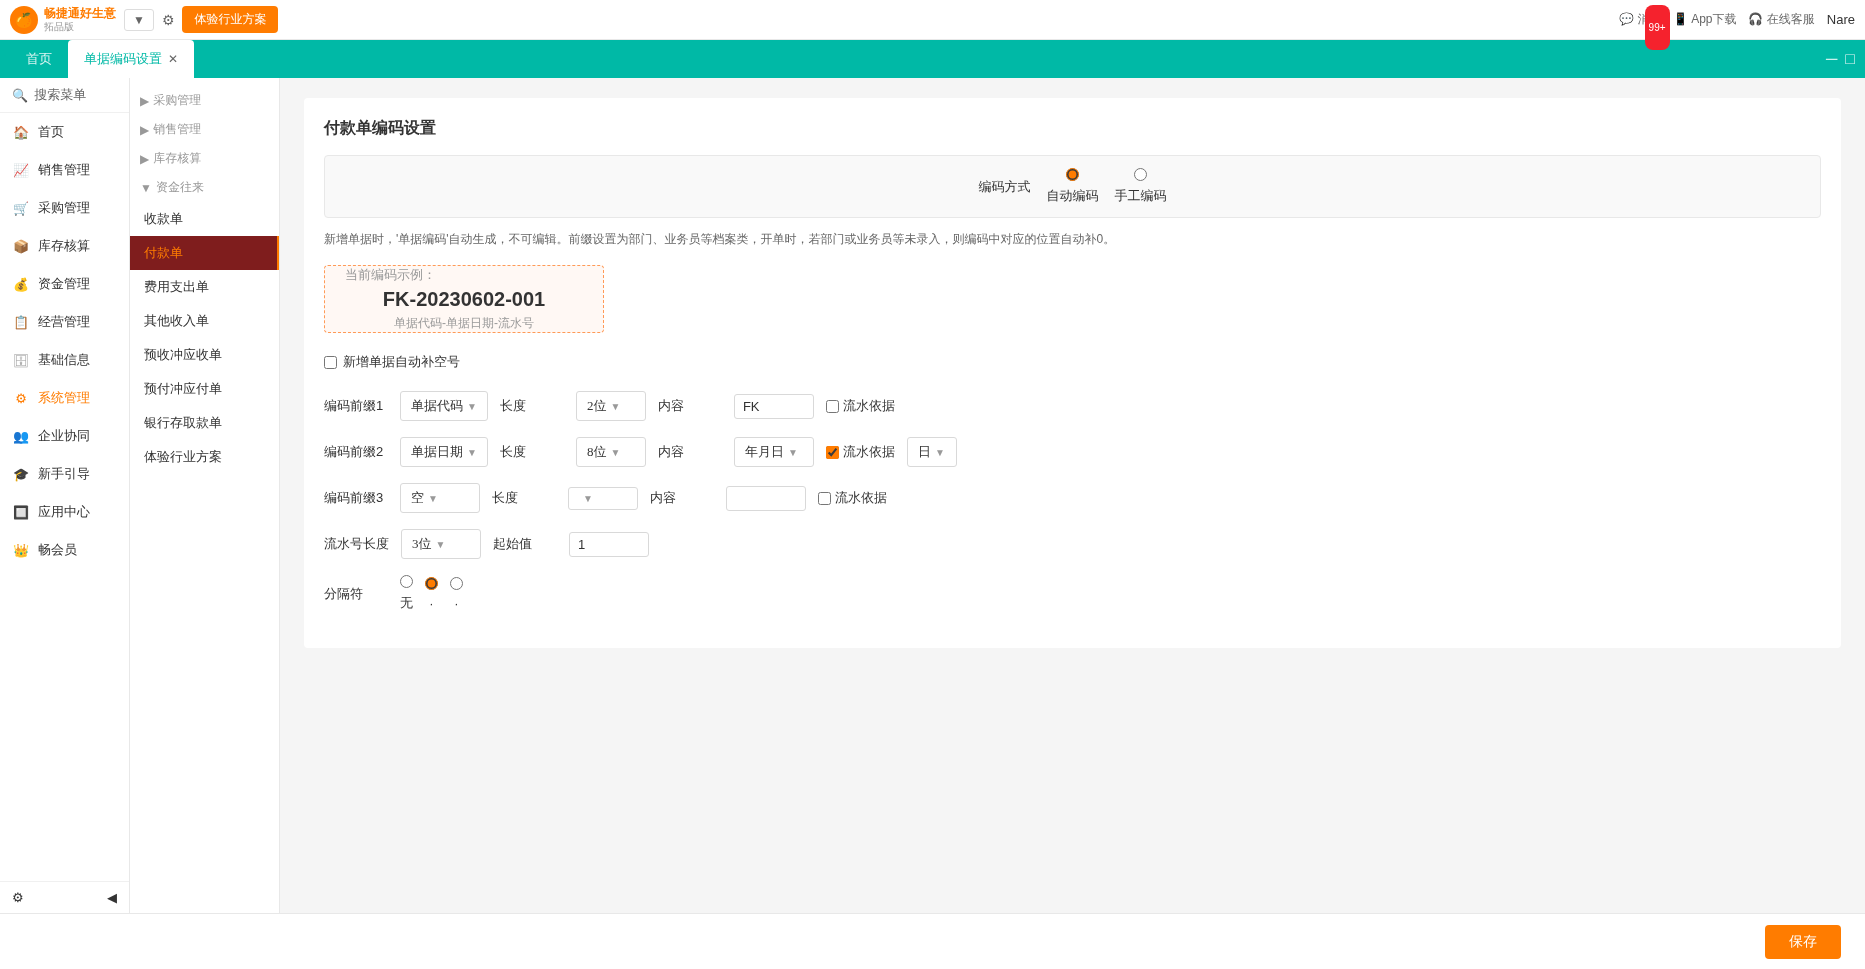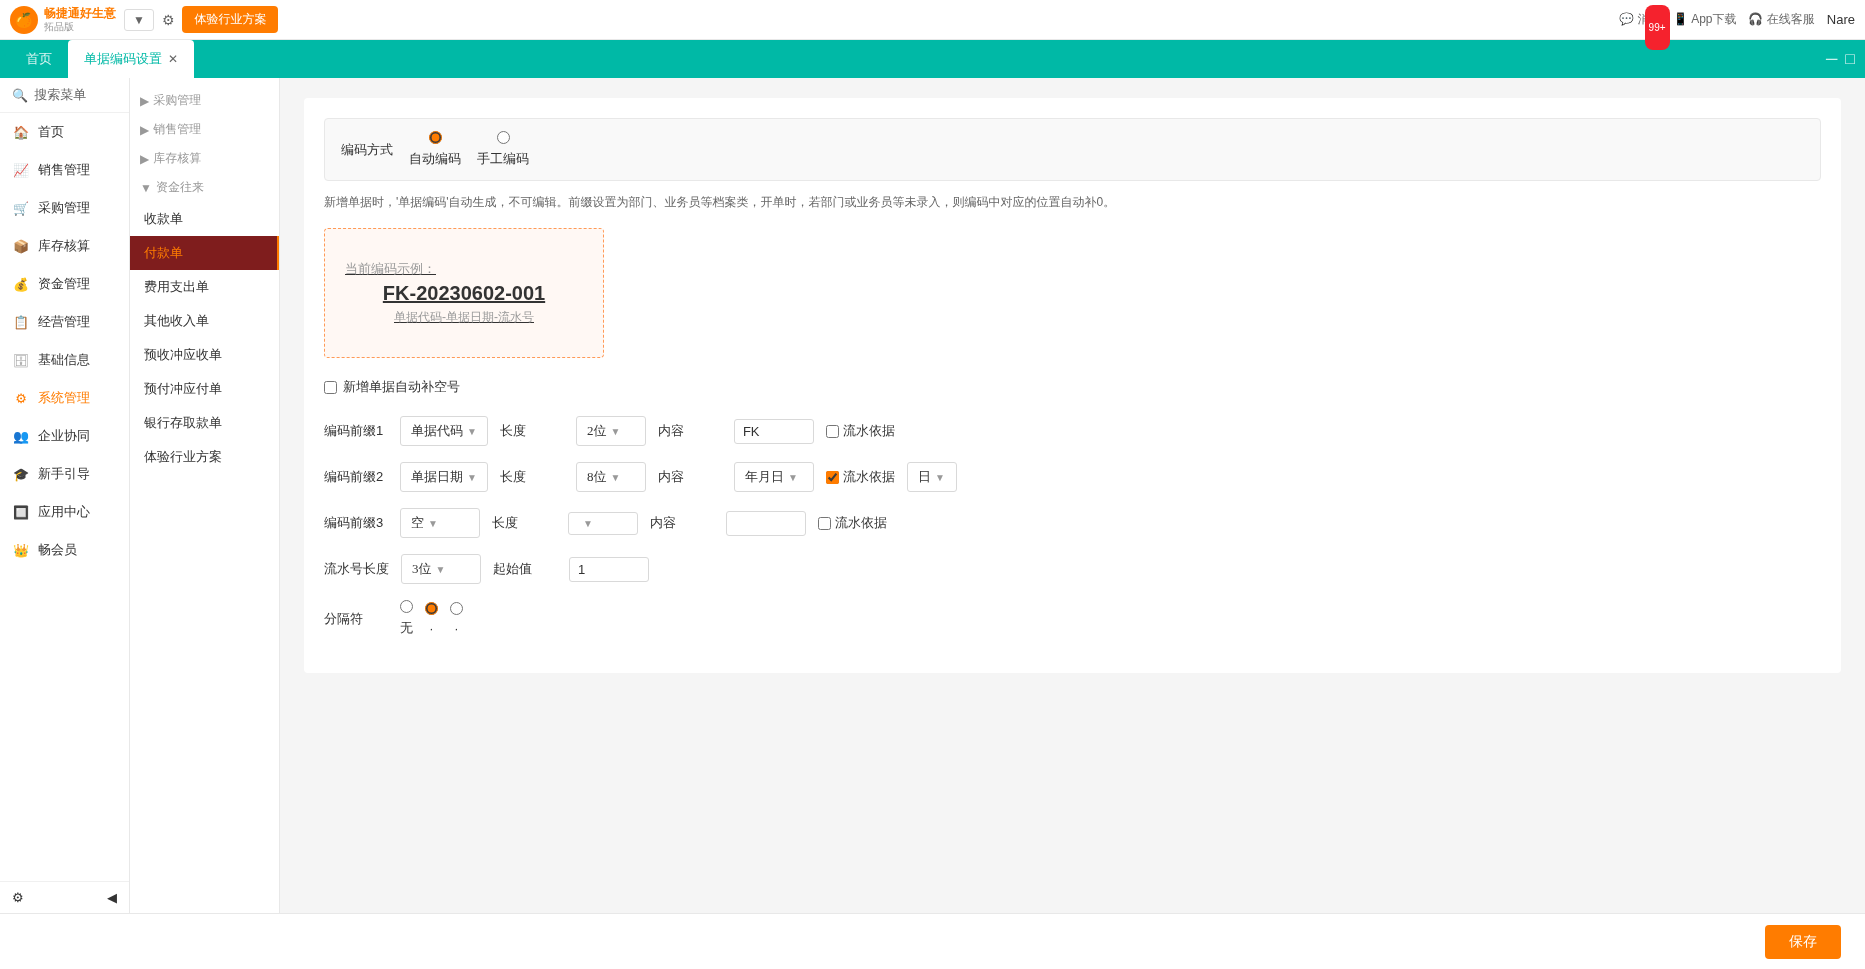--- a/index.html
+++ b/index.html
@@ -44,29 +44,29 @@
     .content-sidebar-item { padding: 8px 14px; font-size: 13px; color: #333; cursor: pointer; }
     .content-sidebar-item.active { background: #7f1d1d; color: #ff7c00; border-right: 2px solid #ff7c00; }
     .content-sidebar-section { padding: 6px 10px; font-size: 12px; color: #999; cursor: pointer; display: flex; align-items: center; gap: 4px; }
 
     
     .main-content { flex: 1; padding: 20px 24px; overflow-y: auto; background: #f5f5f5; }
     .page-title { font-size: 16px; font-weight: 600; color: #333; margin-bottom: 16px; }
     .card { background: white; border-radius: 4px; padding: 20px; }
 
     
-    .coding-method { display: flex; align-items: center; gap: 16px; padding: 12px 16px; background: #f9f9f9; border-radius: 4px; margin-bottom: 12px; border: 1px solid #e8e8e8; }
+    .coding-method { display: flex; align-items: center; gap: 16px; padding: 12px 16px; background: #f9f9f9; border-radius: 4px; margin-bottom: 12px; border: 1px solid #e8e8e8; justify-content: center; }
     .radio-group { display: flex; align-items: center; gap: 6px; flex-direction: column; }
     input[type="radio"] { accent-color: #ff7c00; }
 
     
     .info-text { font-size: 12px; color: #666; margin-bottom: 16px; line-height: 1.6; }
 
     
-    .preview-box { border: 1px dashed #ff9a57; background: #fff8f4; border-radius: 4px; padding: 31px 20px; margin-bottom: 20px; display: inline-block; min-width: 280px; text-decoration: underline; }
+    .preview-box { border: 1px dashed #ff9a57; background: #fff8f4; border-radius: 4px; padding: 0 20px; margin-bottom: 20px; display: inline-block; min-width: 280px; }
     .preview-code { font-size: 20px; font-weight: 600; color: #333; text-align: center; }
     .preview-desc { font-size: 12px; color: #999; text-align: center; margin-top: 4px; }
 
     
     input[type="checkbox"] { accent-color: #ff7c00; }
 
     
     .form-row { display: flex; align-items: center; margin-bottom: 16px; gap: 12px; flex-wrap: wrap; }
     .form-label { font-size: 13px; color: #333; min-width: 64px; }
     .form-input { border: 1px solid #d9d9d9; border-radius: 3px; padding: 4px 8px; font-size: 13px; color: #333; background: white; min-width: 80px; }
@@ -216,20 +216,21 @@
       <div class="content-sidebar-item">预收冲应收单</div>
       <div class="content-sidebar-item">预付冲应付单</div>
       <div class="content-sidebar-item">银行存取款单</div>
       <div class="content-sidebar-item">体验行业方案</div>
     </div>
 
     <div class="main-content">
       <div class="card">
 
         
+        <div class="page-title">付款单编码设置</div>
 
         
         <div class="coding-method">
           <span>编码方式</span>
           <label class="radio-group">
             <input type="radio" name="coding_method" checked="" style="">
             <span>自动编码</span>
           </label>
           <label class="radio-group">
             <input type="radio" name="coding_method" style="">

